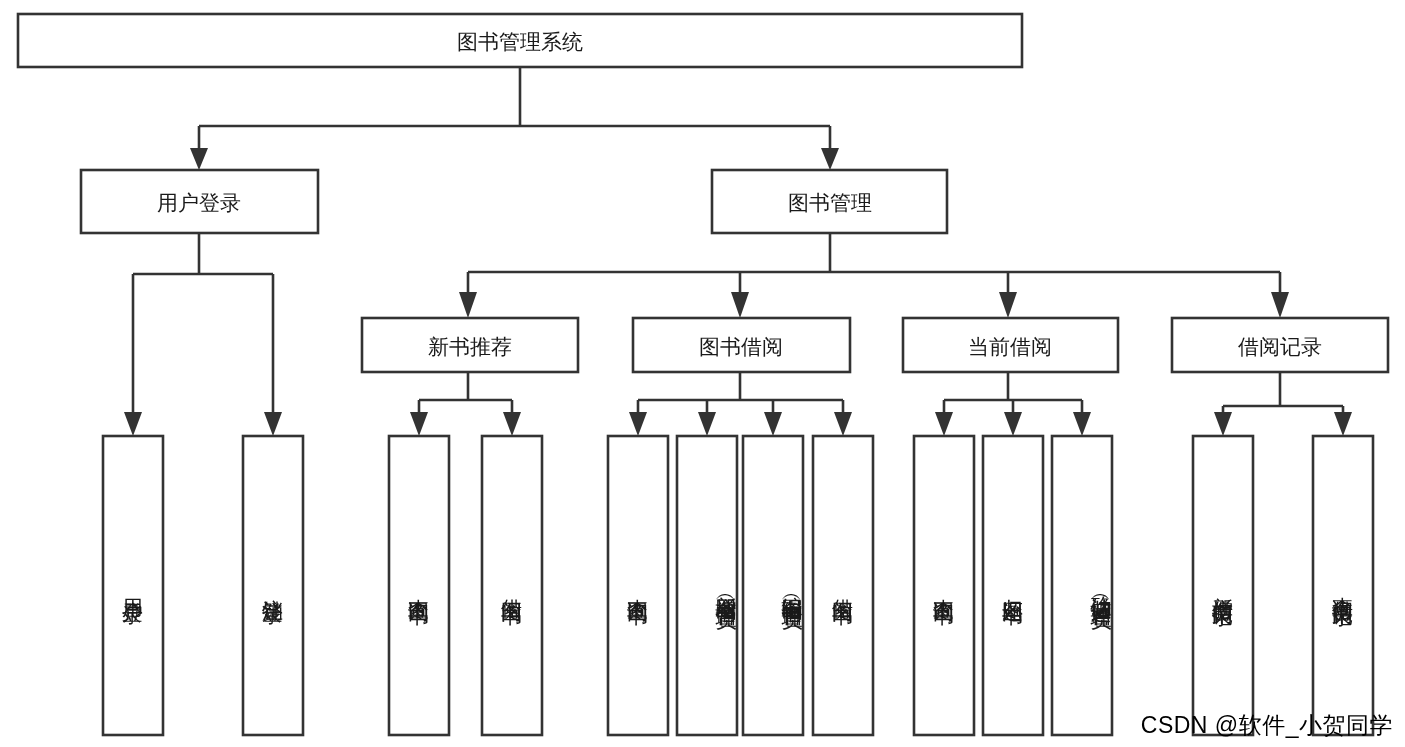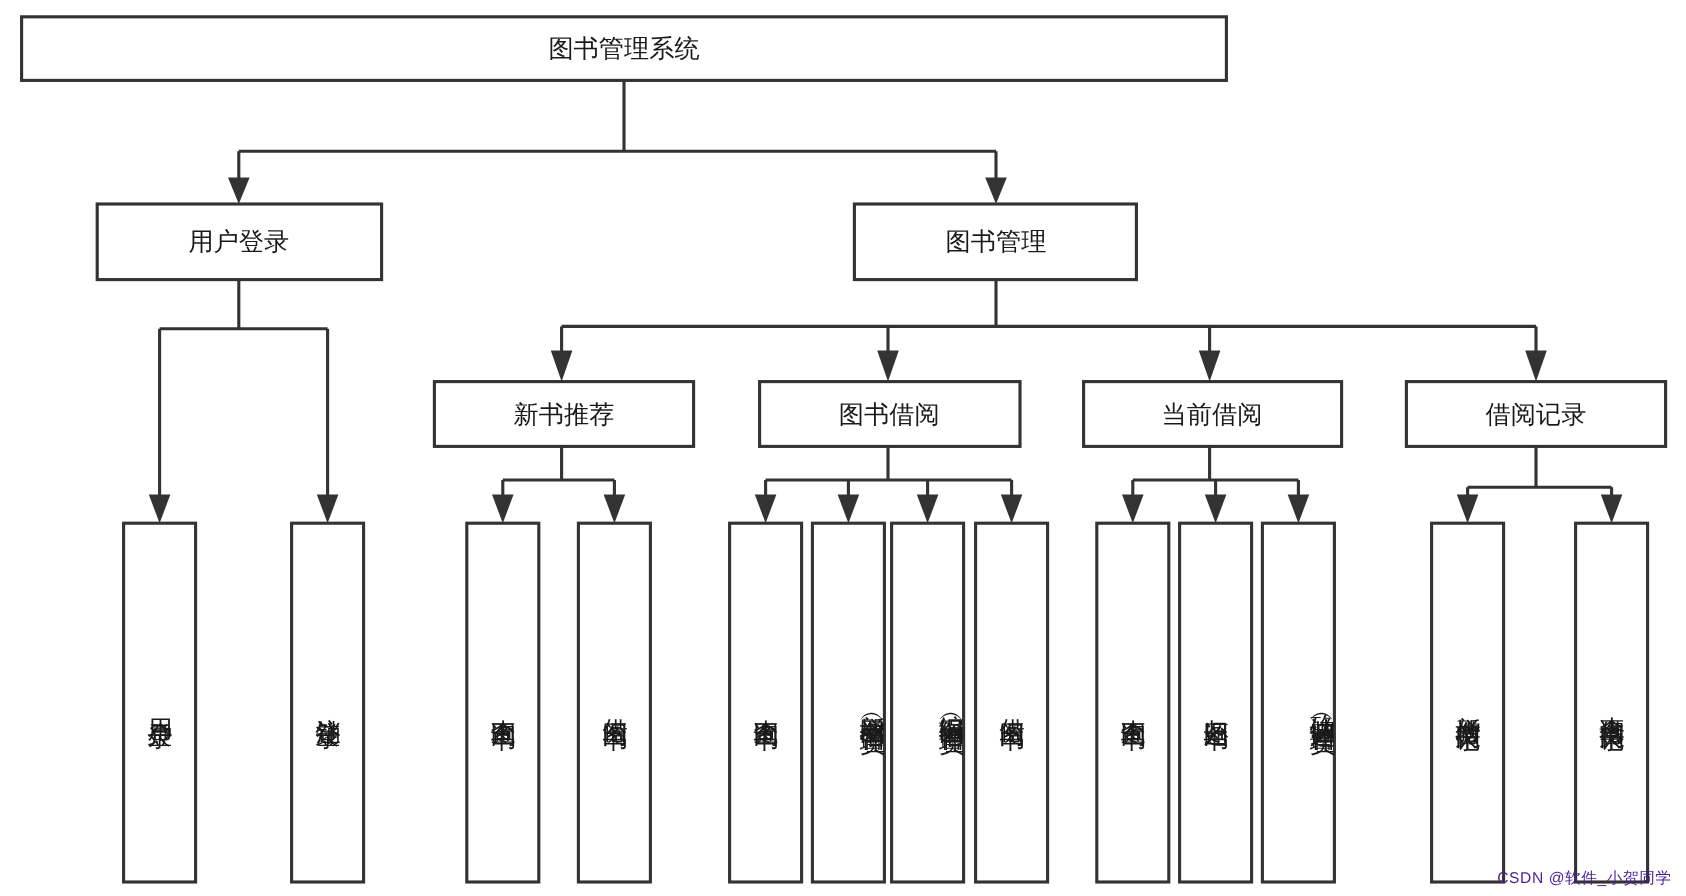--- a/index.html
+++ b/index.html
@@ -63,22 +63,22 @@
     justify-content: center;
     text-align: center;
     pointer-events: none;
     white-space: nowrap;
   }
   .watermark {
     position: absolute;
     right: 12px;
     bottom: 6px;
     font-family: "Liberation Sans", "DejaVu Sans", sans-serif;
-    font-size: 13px;
-    color: #4c1d95;
+    font-size: 23px;
+    color: #000000;
     letter-spacing: 0.5px;
     white-space: nowrap;
     margin-top: 40px;
   }
 </style>
 </head>
 <body>
 
 <div id="diagram-root">
 

